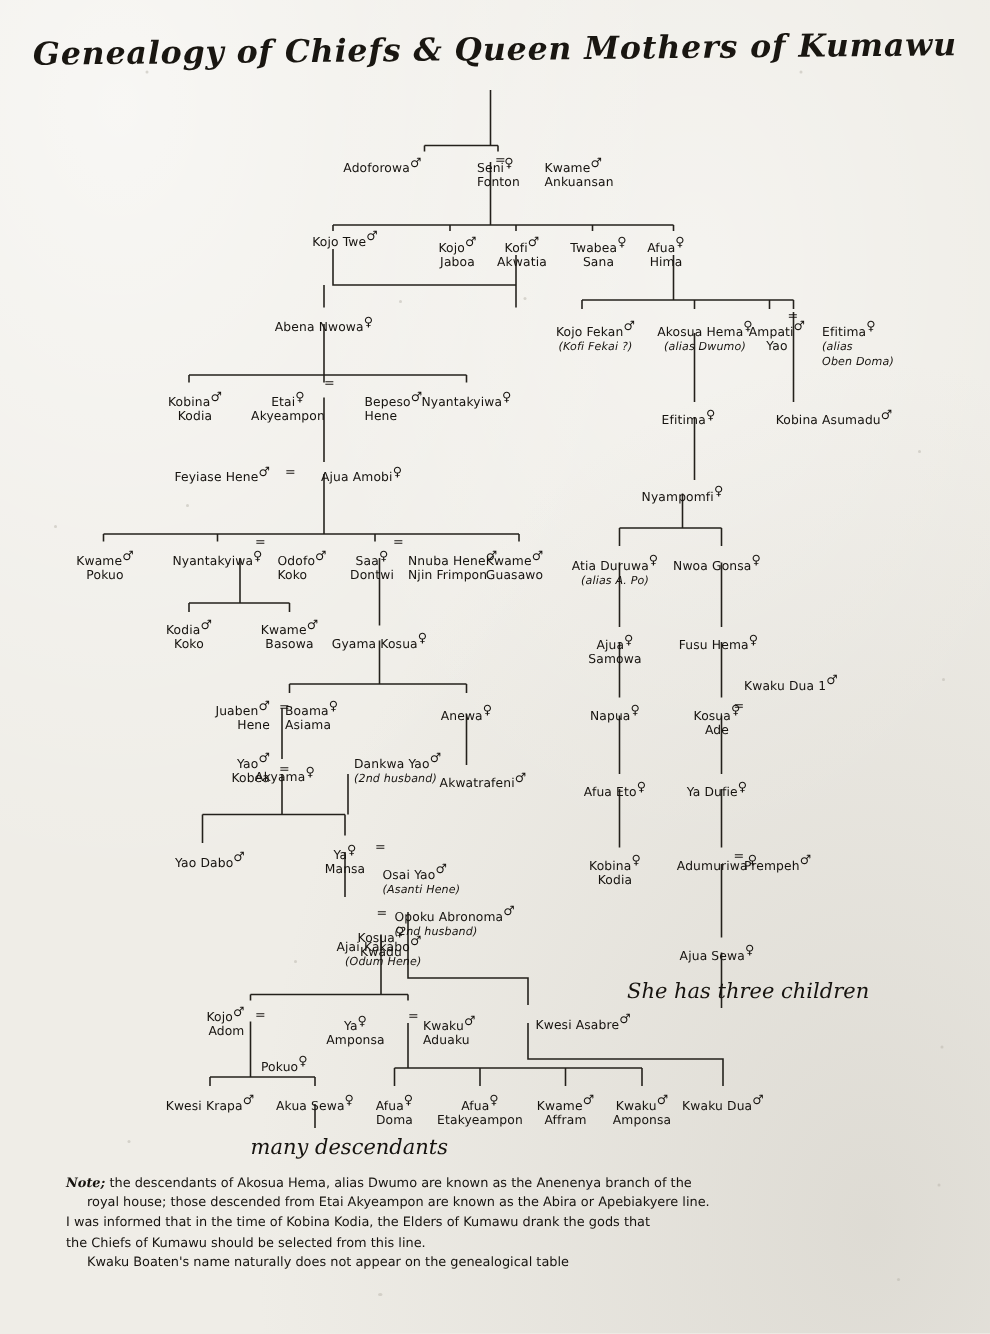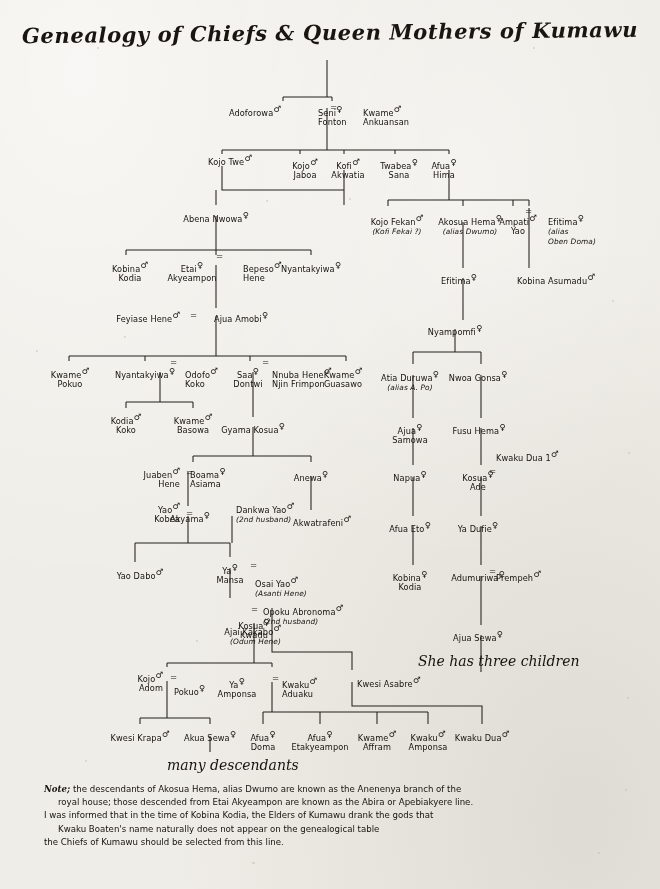--- a/index.html
+++ b/index.html
@@ -265,21 +265,21 @@
       <div class="person c" style="left: 230px; top: 563px;"><div>Ya<span class="sym">♀</span></div><div>Mansa</div></div>
       <div class="person l" style="left: 255px; top: 563px; margin-top: 13px;"><div>Osai Yao<span class="sym">♂</span></div><div class="alias">(Asanti Hene)</div></div>
       <div class="person c" style="left: 410px; top: 570px;"><div>Kobina<span class="sym">♀</span></div><div>Kodia</div></div>
       <div class="person c" style="left: 478px; top: 570px;"><div>Adumuriwa<span class="sym">♀</span></div></div>
       <div class="person l" style="left: 496px; top: 570px;"><div>Prempeh<span class="sym">♂</span></div></div>
       <div class="person r" style="left: 237px; top: 624px; margin-left: 44px;"><div>Ajai Kakabo<span class="sym">♂</span></div><div class="alias">(Odum Hene)</div></div>
       <div class="person c" style="left: 254px; top: 618px;"><div>Kosua<span class="sym">♀</span></div><div>Kwadu</div></div>
       <div class="person l" style="left: 263px; top: 604px;"><div>Opoku Abronoma<span class="sym">♂</span></div><div class="alias">(2nd husband)</div></div>
       <div class="person c" style="left: 478px; top: 630px;"><div>Ajua Sewa<span class="sym">♀</span></div></div>
       <div class="person r" style="left: 163px; top: 671px;"><div>Kojo<span class="sym">♂</span></div><div>Adom</div></div>
-      <div class="person l" style="left: 174px; top: 684px;"><div>Pokuo<span class="sym">♀</span></div></div>
+      <div class="person l" style="left: 174px; top: 704px;"><div>Pokuo<span class="sym">♀</span></div></div>
       <div class="person c" style="left: 237px; top: 677px;"><div>Ya<span class="sym">♀</span></div><div>Amponsa</div></div>
       <div class="person l" style="left: 282px; top: 677px;"><div>Kwaku<span class="sym">♂</span></div><div>Aduaku</div></div>
       <div class="person l" style="left: 357px; top: 676px;"><div>Kwesi Asabre<span class="sym">♂</span></div></div>
       <div class="person c" style="left: 140px; top: 730px;"><div>Kwesi Krapa<span class="sym">♂</span></div></div>
       <div class="person c" style="left: 210px; top: 730px;"><div>Akua Sewa<span class="sym">♀</span></div></div>
       <div class="person c" style="left: 263px; top: 730px;"><div>Afua<span class="sym">♀</span></div><div>Doma</div></div>
       <div class="person c" style="left: 320px; top: 730px;"><div>Afua<span class="sym">♀</span></div><div>Etakyeampon</div></div>
       <div class="person c" style="left: 377px; top: 730px;"><div>Kwame<span class="sym">♂</span></div><div>Affram</div></div>
       <div class="person c" style="left: 428px; top: 730px;"><div>Kwaku<span class="sym">♂</span></div><div>Amponsa</div></div>
       <div class="person c" style="left: 482px; top: 730px;"><div>Kwaku Dua<span class="sym">♂</span></div></div>
@@ -299,22 +299,22 @@
       <div class="person l eq" style="left: 272px; top: 674px;">=</div>
     </div>
   <div id="notes-layer">
       <div class="inline-note" style="left: 418px; top: 653px;">She has three children</div>
       <div class="inline-note" style="left: 167px; top: 757px;">many descendants</div>
     </div>
   <div id="footnote">
       <div class="ln"><span class="lead">Note;</span><span> the descendants of Akosua Hema, alias Dwumo are known as the Anenenya branch of the</span></div>
       <div class="ln ind">royal house; those descended from Etai Akyeampon are known as the Abira or Apebiakyere line.</div>
       <div class="ln">I was informed that in the time of Kobina Kodia, the Elders of Kumawu drank the gods that</div>
+      <div class="ln">the Chiefs of Kumawu should be selected from this line.</div>
       <div class="ln ind">Kwaku Boaten's name naturally does not appear on the genealogical table</div>
-      <div class="ln">the Chiefs of Kumawu should be selected from this line.</div>
     </div>
 </div>
 
 <div class="spec" style="left: 97px; top: 47px; width: 2px; height: 2px;"></div>
 <div class="spec" style="left: 533px; top: 47px; width: 2px; height: 2px;"></div>
 <div class="spec" style="left: 266px; top: 200px; width: 2px; height: 2px;"></div>
 <div class="spec" style="left: 349px; top: 198px; width: 2px; height: 2px;"></div>
 <div class="spec" style="left: 124px; top: 336px; width: 2px; height: 2px;"></div>
 <div class="spec" style="left: 612px; top: 300px; width: 2px; height: 2px;"></div>
 <div class="spec" style="left: 628px; top: 452px; width: 2px; height: 2px;"></div>

